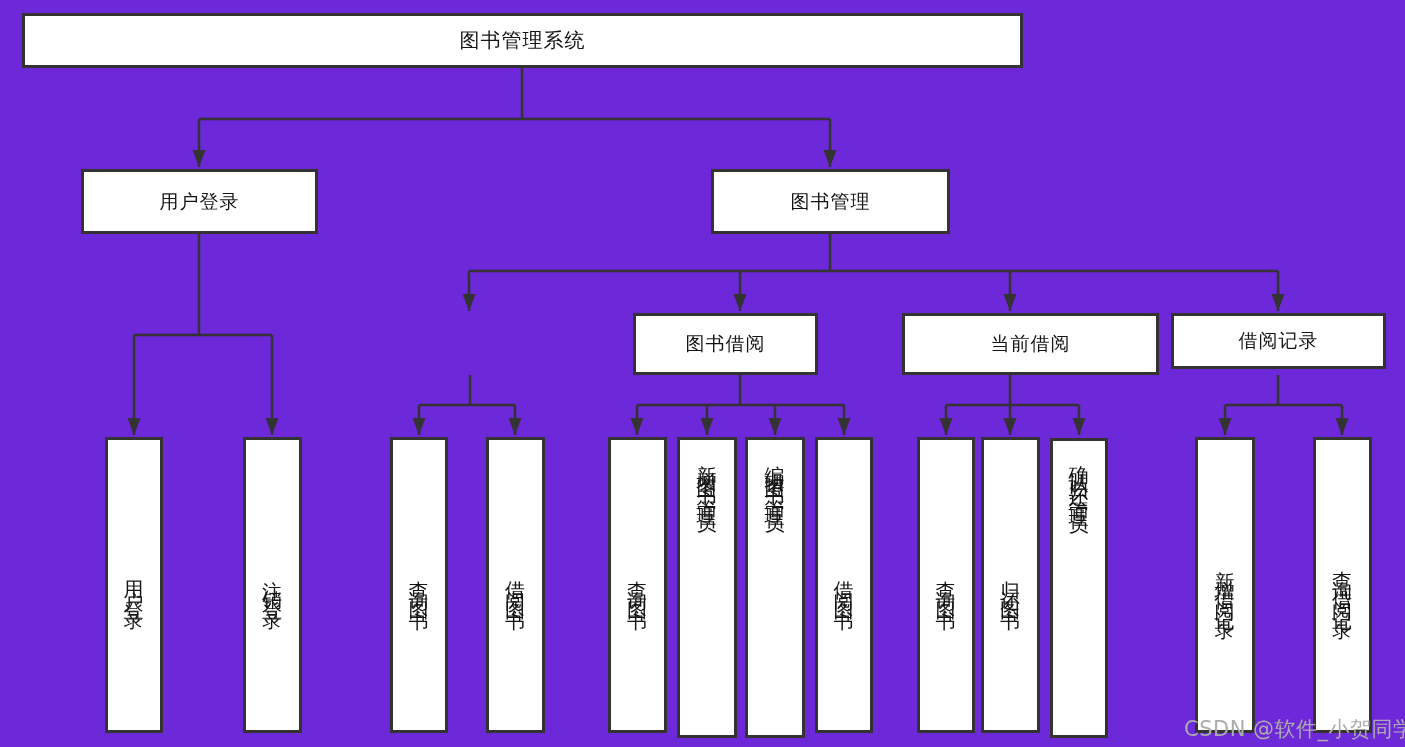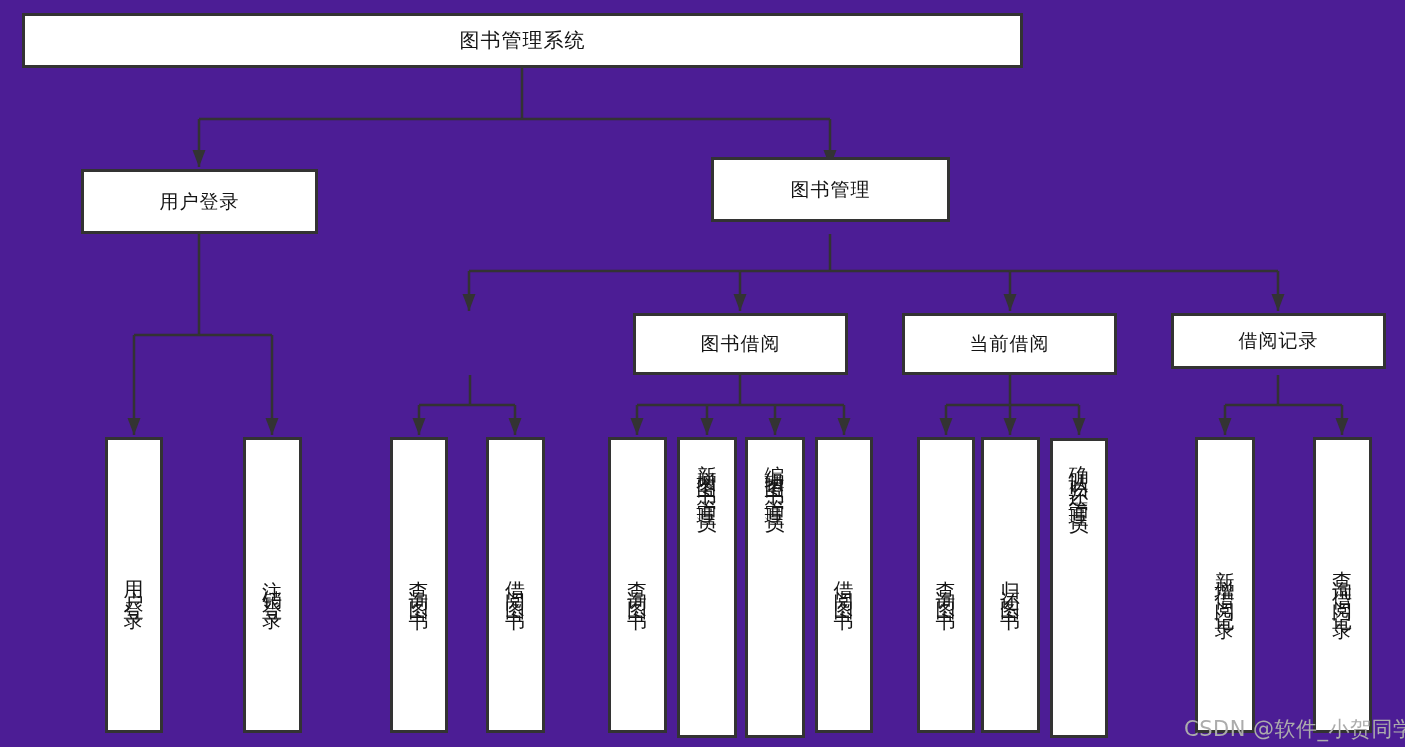--- a/index.html
+++ b/index.html
@@ -1,17 +1,17 @@
 <!DOCTYPE html>
 <html><head>
 <meta charset="utf-8">
 <style>
   html,body{margin:0;padding:0;background:#ffffff;}
   .stage{
-    position:relative;width:1405px;height:747px;background:#4c1d95;overflow:hidden;
+    position:relative;width:1405px;height:747px;background:#6d28d9;overflow:hidden;
     font-family:"DejaVu Sans","Liberation Sans",sans-serif;color:#111;
   }
   .wires{position:absolute;left:0;top:0;width:1405px;height:747px;}
   .box{
     position:absolute;box-sizing:border-box;background:#ffffff;
     border:3px solid #333333;display:flex;align-items:center;justify-content:center;
     z-index:2;
   }
   .hlabel{font-size:19px;letter-spacing:1px;white-space:nowrap;color:#141414;}
   .rootbox .hlabel{font-size:20px;}
@@ -88,28 +88,28 @@
     </g>
   </svg>
 
   <div class="box rootbox" style="left:22px;top:13px;width:1001px;height:55px">
     <span class="hlabel">图书管理系统</span>
   </div>
 
   <div class="box" style="left:81px;top:169px;width:237px;height:65px">
     <span class="hlabel">用户登录</span>
   </div>
-  <div class="box" style="left:711px;top:157px;width:239px;height:65px">
+  <div class="box" style="left:711px;top:169px;width:239px;height:65px">
     <span class="hlabel">图书管理</span>
   </div>
 
-  <div class="box" style="left:633px;top:313px;width:215px;height:62px">
+  <div class="box" style="left:633px;top:313px;width:185px;height:62px">
     <span class="hlabel">图书借阅</span>
   </div>
-  <div class="box" style="left:902px;top:313px;width:215px;height:62px">
+  <div class="box" style="left:902px;top:313px;width:257px;height:62px">
     <span class="hlabel">当前借阅</span>
   </div>
   <div class="box" style="left:1171px;top:313px;width:215px;height:56px">
     <span class="hlabel">借阅记录</span>
   </div>
 
   <div class="box" style="left:105px;top:437px;width:58px;height:296px">
     <span class="vtext">用户登录</span>
   </div>
   <div class="box" style="left:243px;top:437px;width:59px;height:296px">

